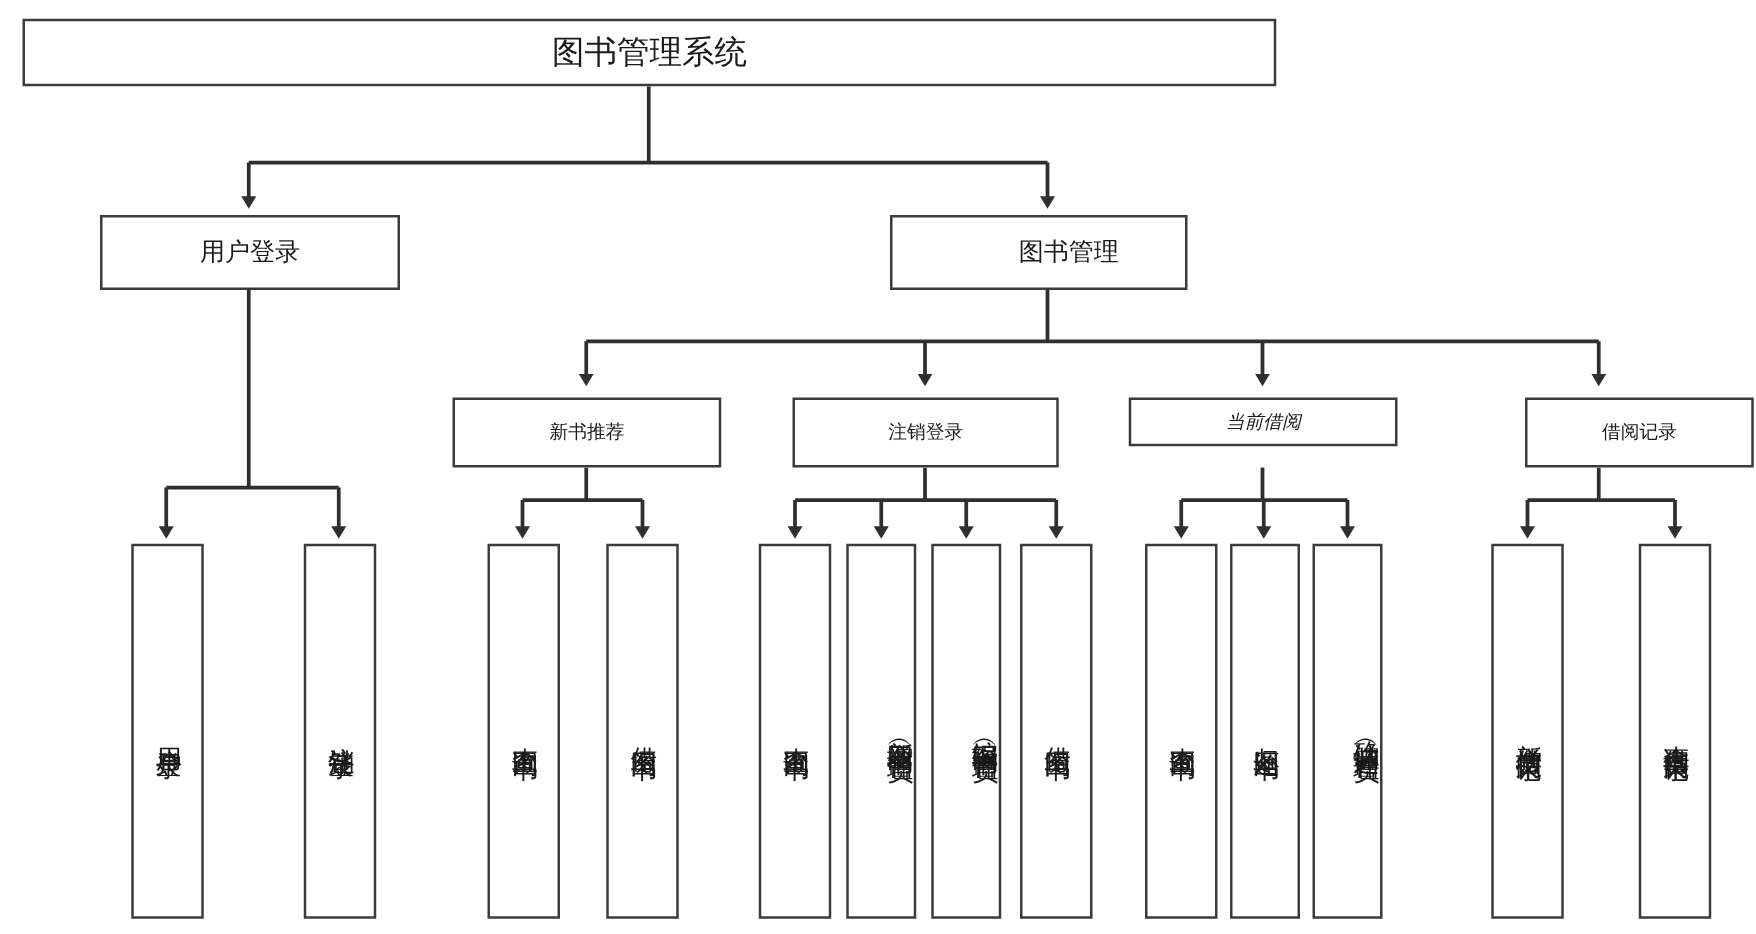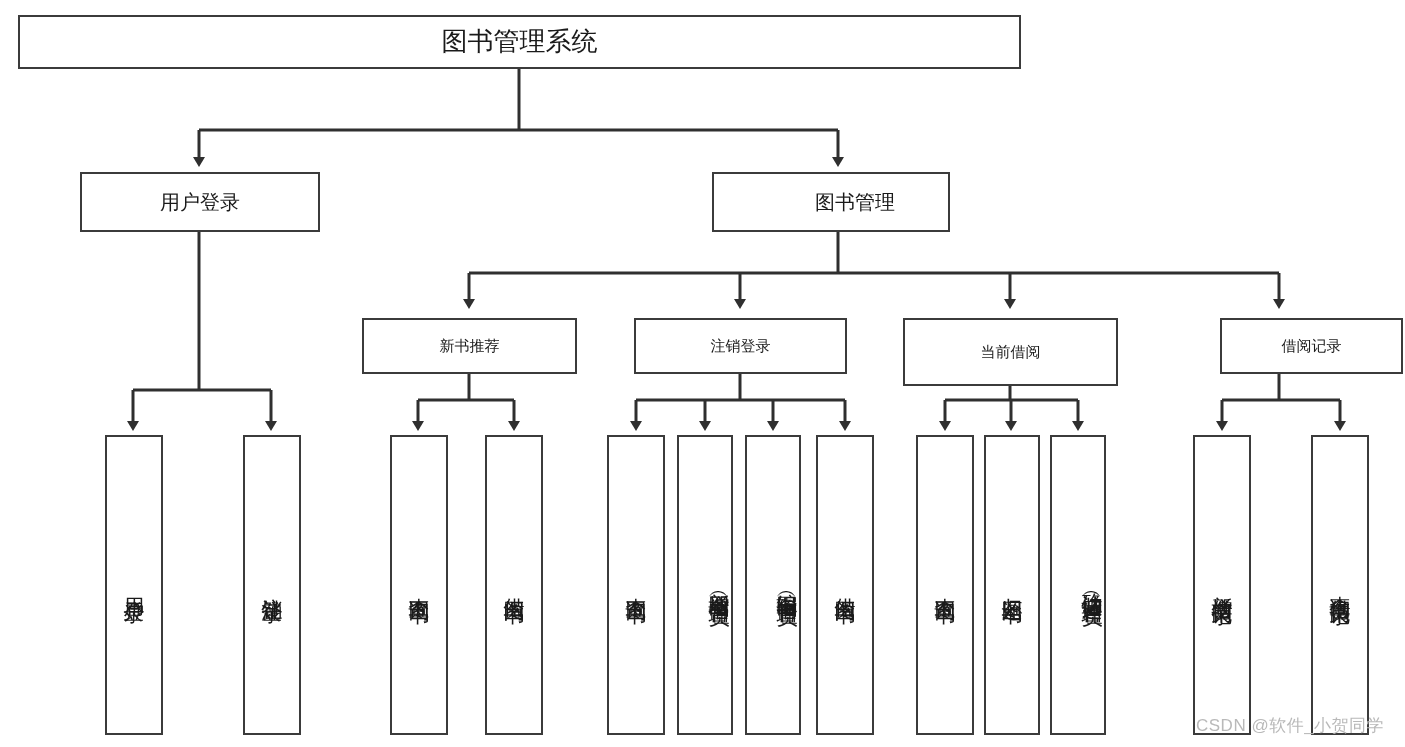--- a/index.html
+++ b/index.html
@@ -137,21 +137,21 @@
   <div class="node lvl1" style="left:712px;top:172px;width:238px;height:60px;padding-left:48px;">
     <span>图书管理</span>
   </div>
 
   <div class="node lvl2" style="left:362px;top:318px;width:215px;height:56px;">
     <span>新书推荐</span>
   </div>
   <div class="node lvl2" style="left:634px;top:318px;width:213px;height:56px;">
     <span>注销登录</span>
   </div>
-  <div class="node lvl2" style="left:903px;top:318px;width:215px;height:68px;">
+  <div class="node lvl2" style="left:903px;top:318px;width:215px;height:39px;font-style:italic;">
     <span>当前借阅</span>
   </div>
   <div class="node lvl2" style="left:1172px;top:318px;width:183px;height:56px;margin-left:48px;">
     <span>借阅记录</span>
   </div>
 
   <div class="node leaf center" style="left:105px;top:435px;width:58px;height:300px;">
     <span class="leaf-text">用户登录</span>
   </div>
   <div class="node leaf center" style="left:243px;top:435px;width:58px;height:300px;">
@@ -188,15 +188,14 @@
     <span class="leaf-text">确认归还（管理员）</span>
   </div>
 
   <div class="node leaf center" style="left:1193px;top:435px;width:58px;height:300px;">
     <span class="leaf-text">新增借阅记录</span>
   </div>
   <div class="node leaf center" style="left:1311px;top:435px;width:58px;height:300px;">
     <span class="leaf-text">查询借阅记录</span>
   </div>
 
-  <div class="watermark" style="left:1196px;top:714px;">CSDN @软件_小贺同学</div>
 
 </div>
 
 </body></html>

